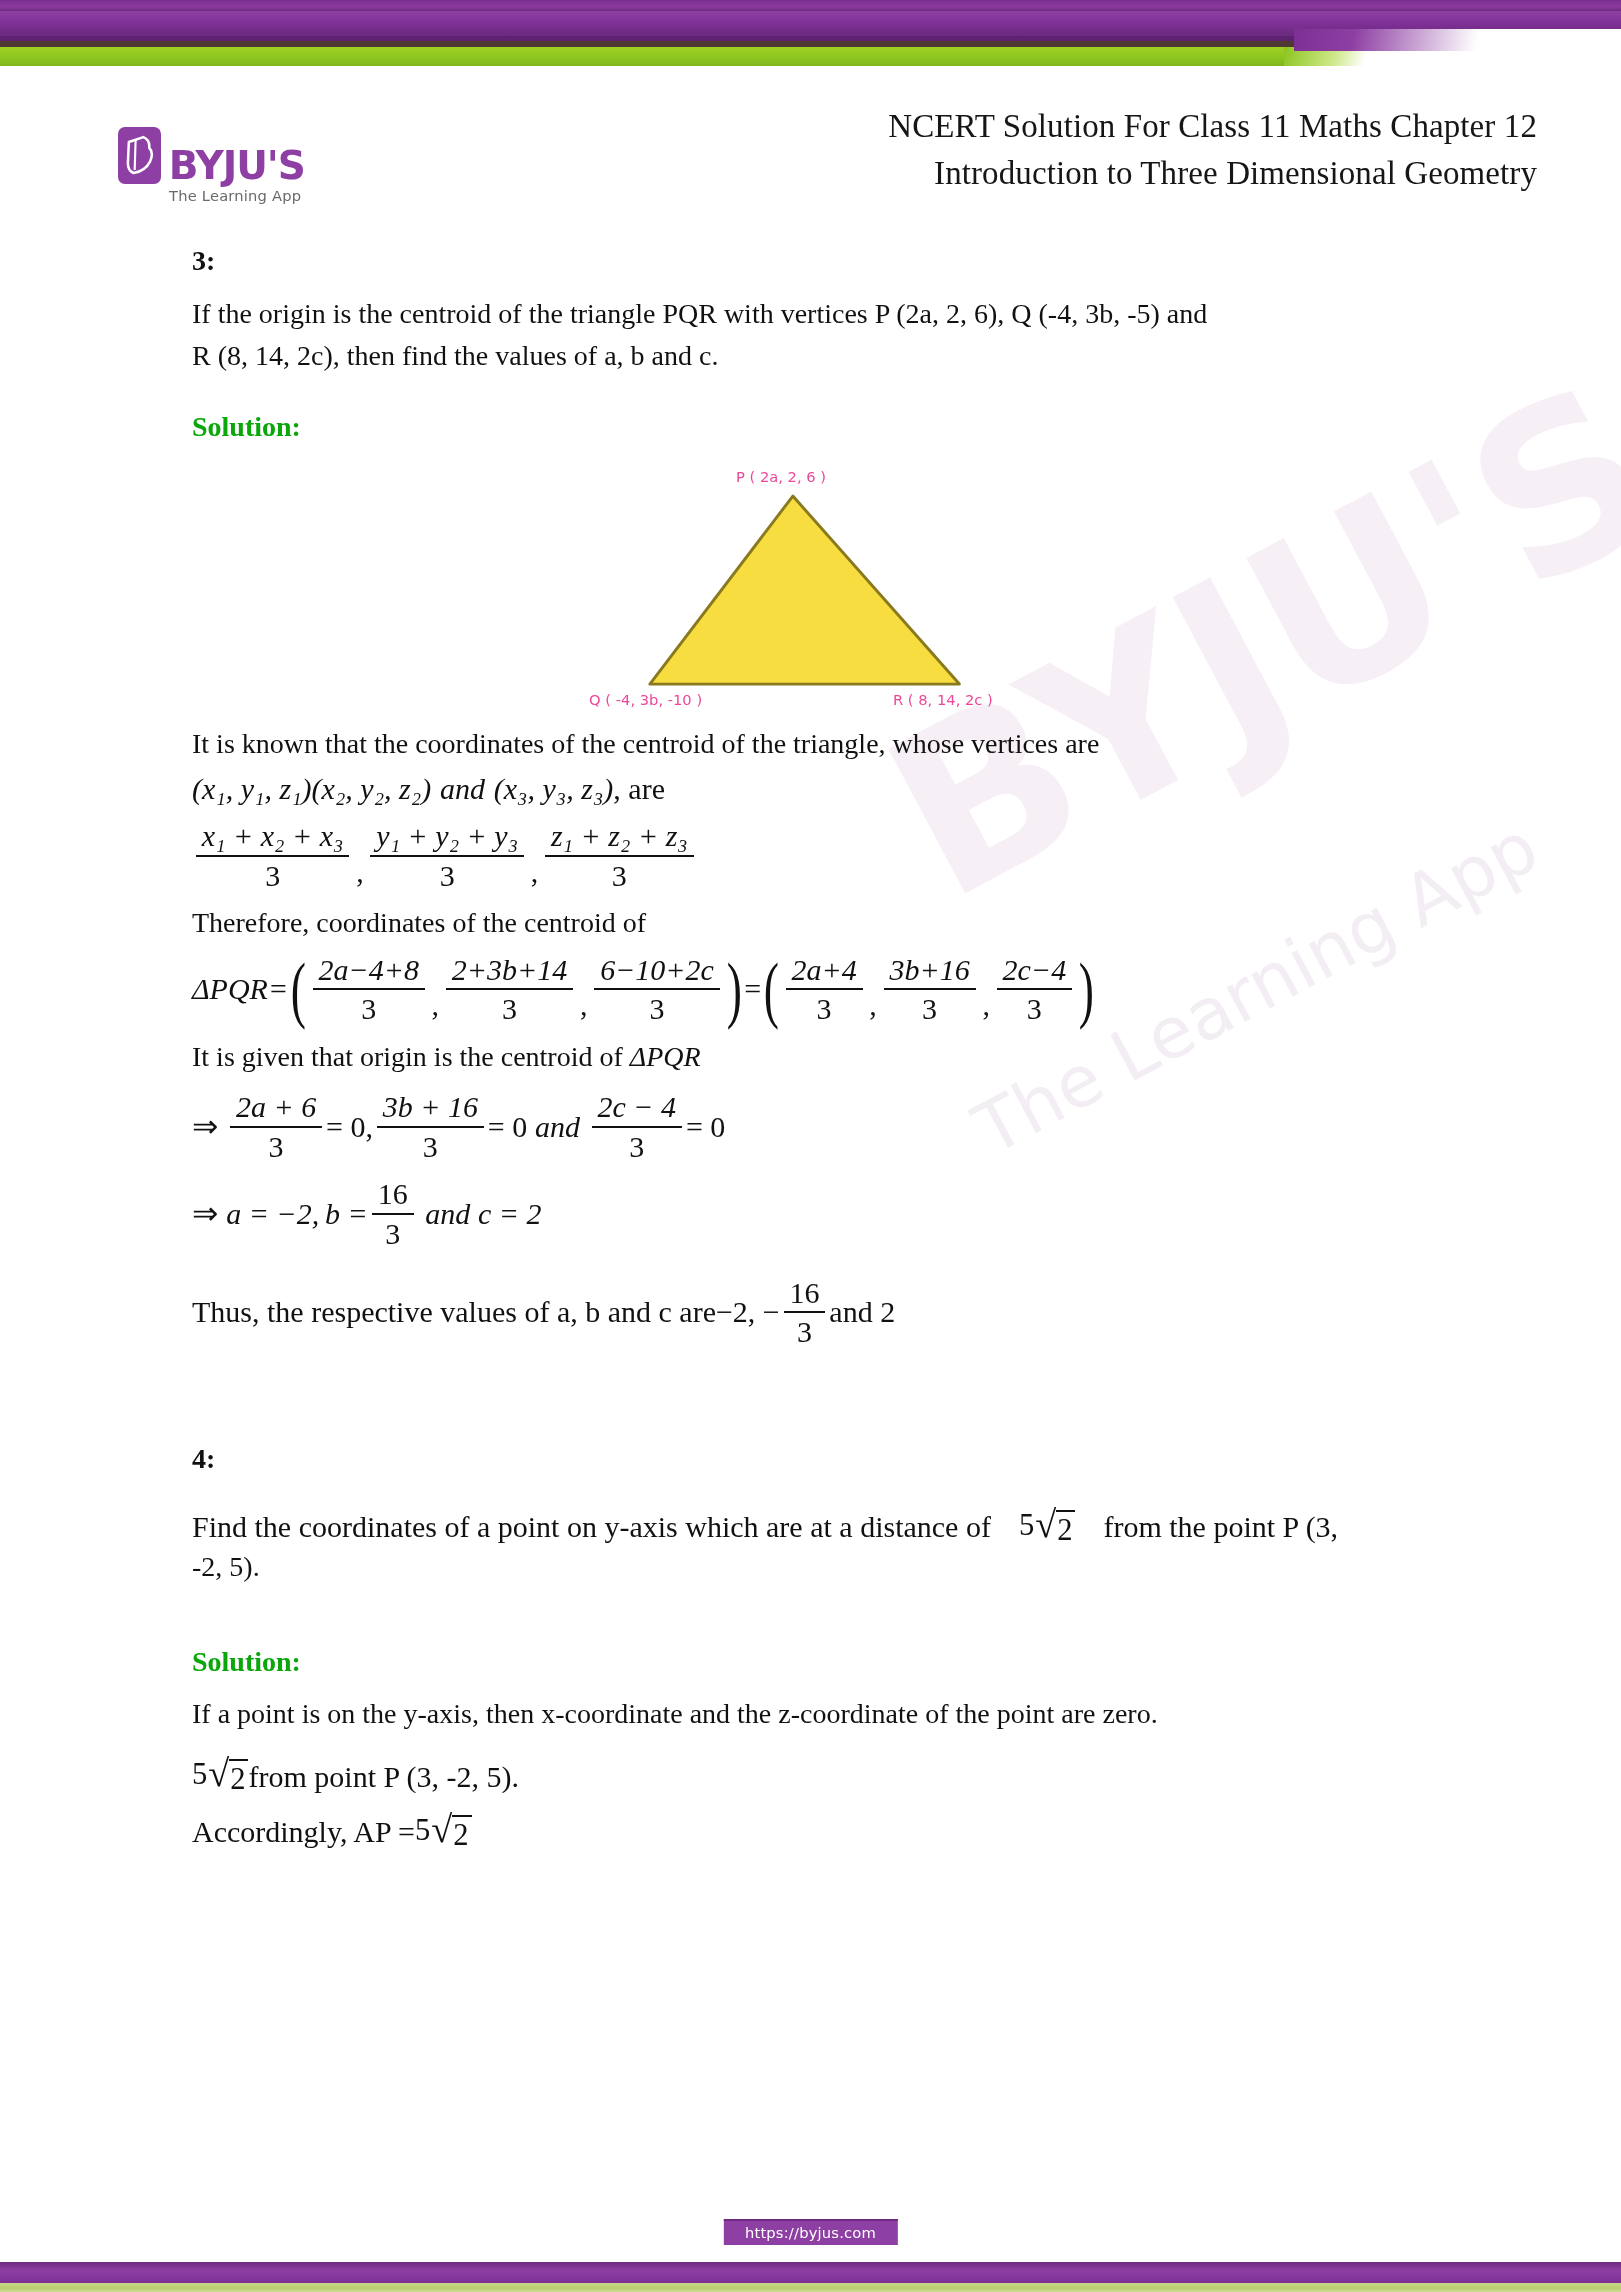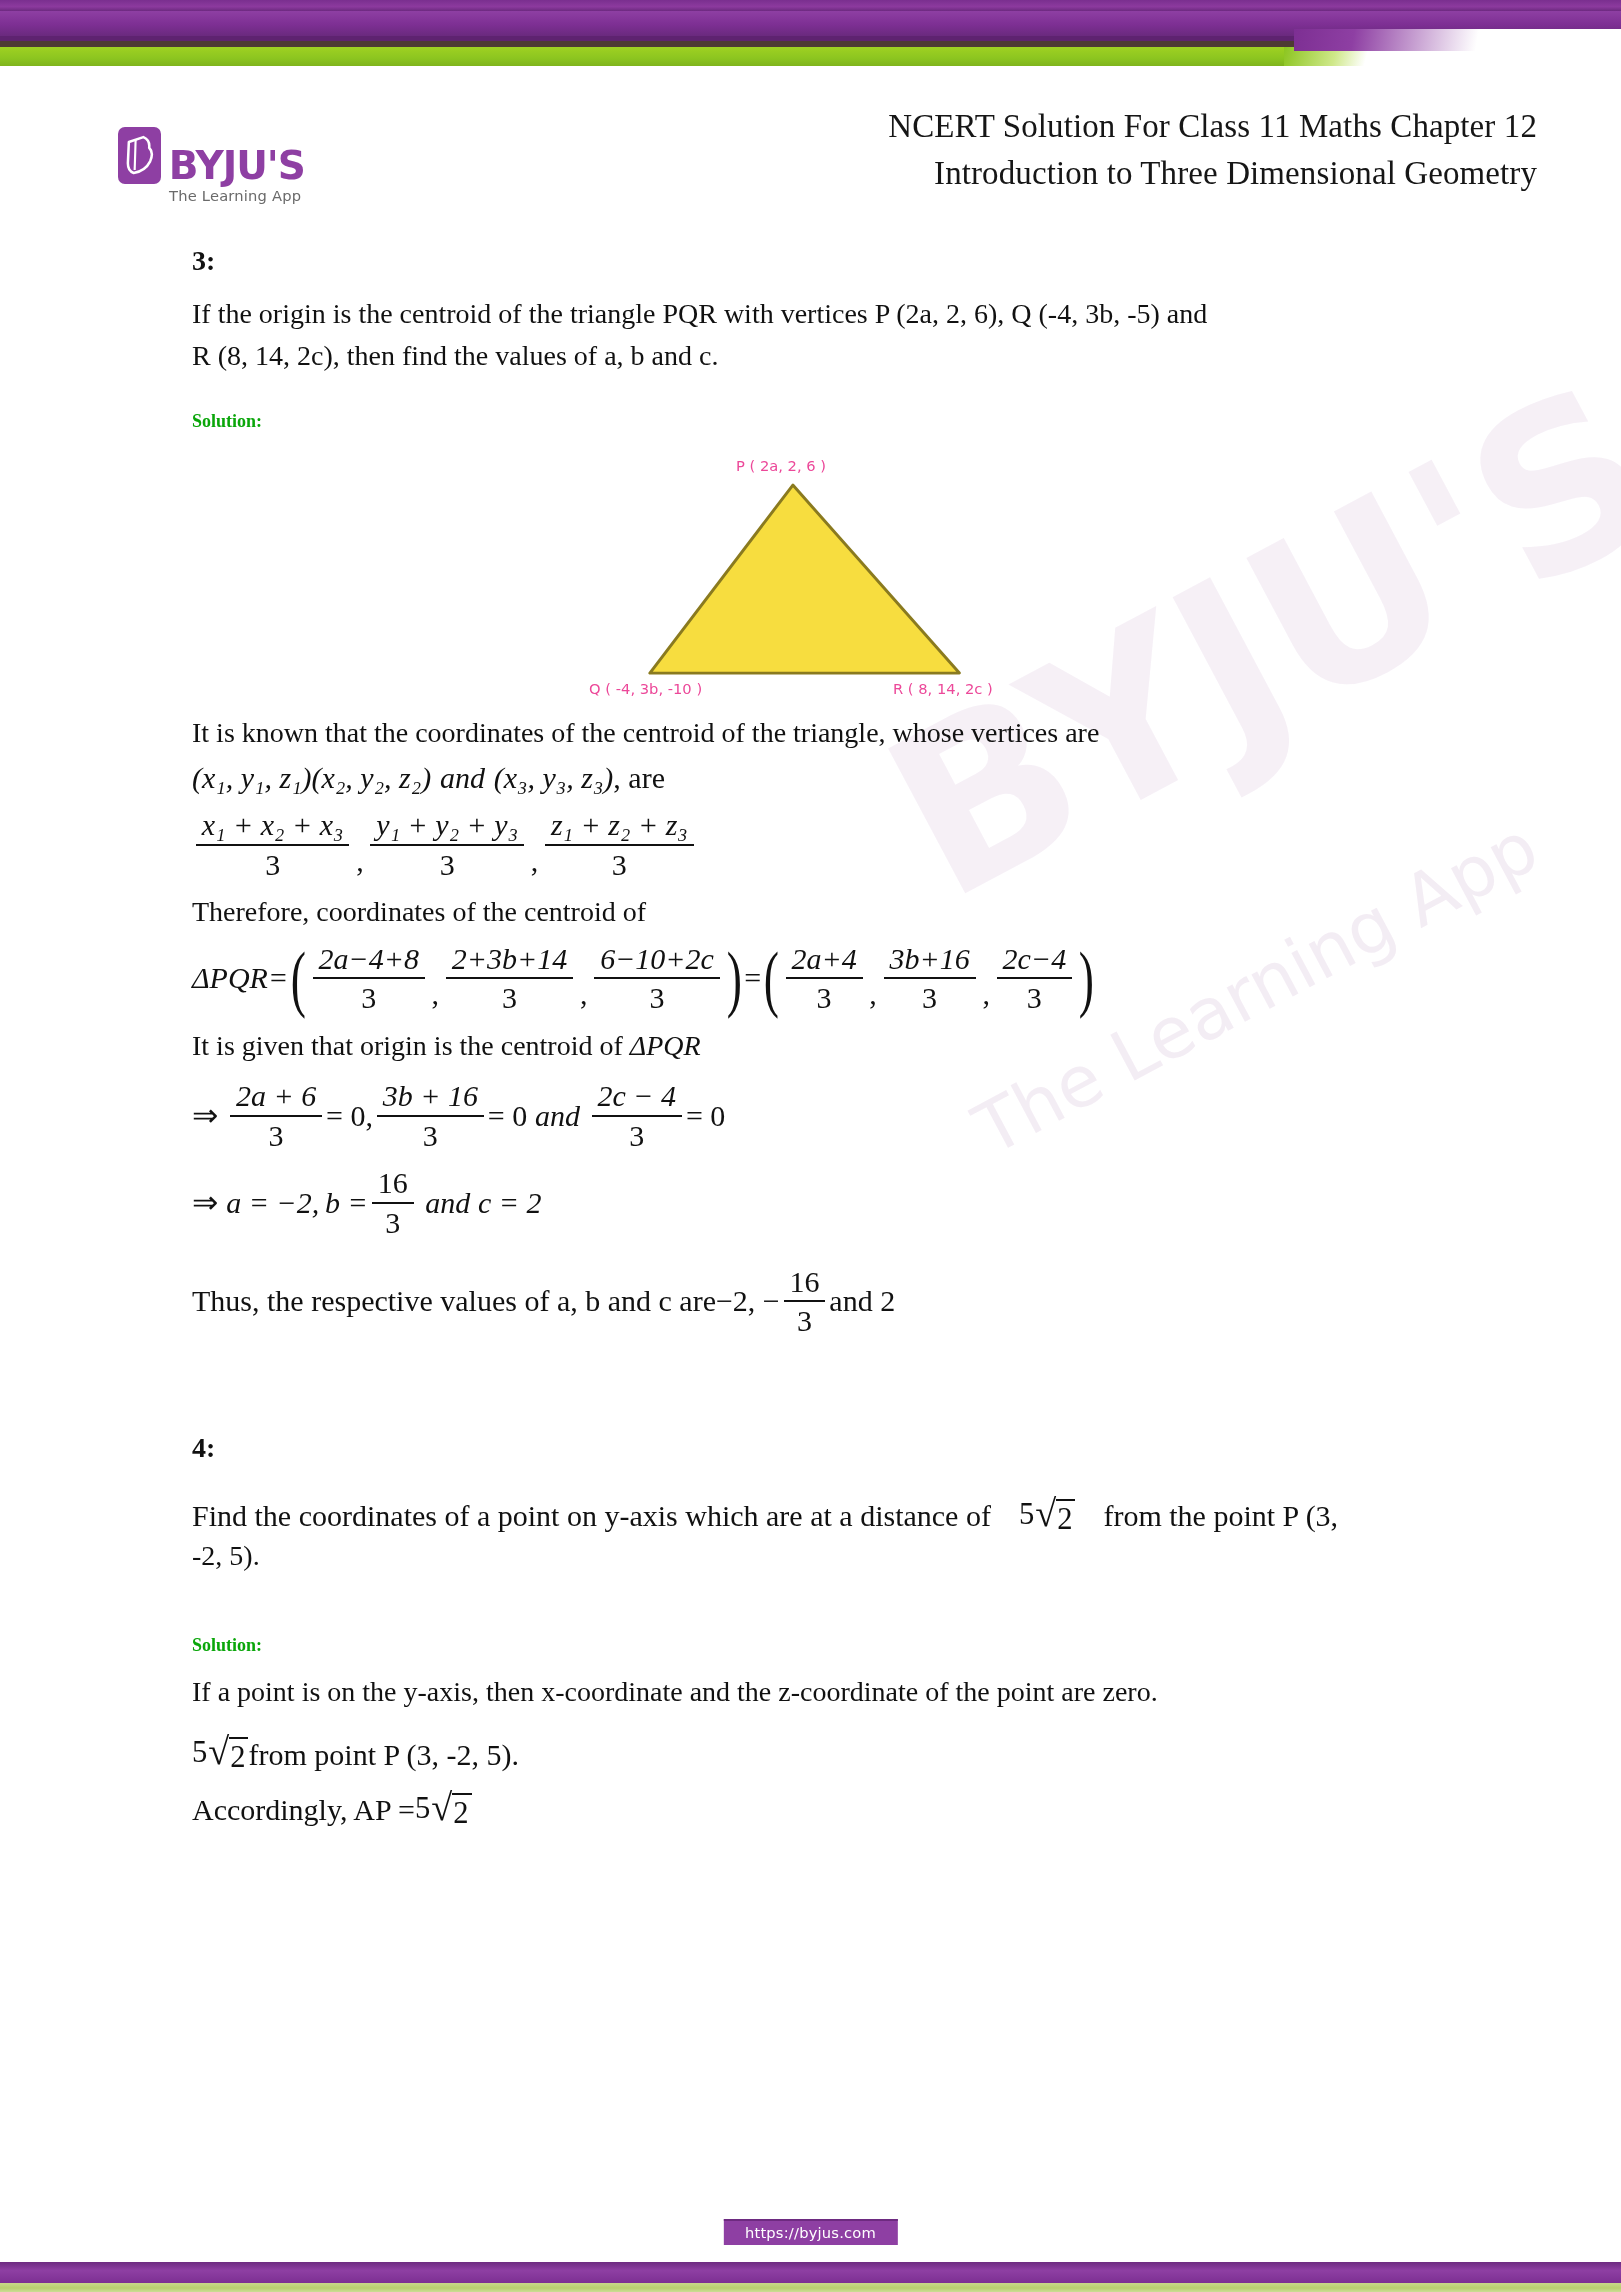--- a/index.html
+++ b/index.html
@@ -90,21 +90,21 @@
   
   .content {
     position:absolute; left:0; top:0; width:1621px; z-index:3;
     padding:0 192px 0 192px;
   }
   .qnum {
     font-weight:bold; font-size:28px; color:#111;
   }
   .para { font-size:28px; line-height:1.52; color:#111; }
   .sol-label {
-    font-weight:bold; font-size:18px; color:#0aa60a;
+    font-weight:bold; font-size:28px; color:#0aa60a;
   }
   .spacer-sm { height:15.7px; }
   .spacer-md { height:33px; }
   .spacer-lg { height:57px; }
 
   
   .figure { position:relative; width:100%; height:255px; margin-top:25.5px; }
   .fig-inner { position:relative; width:431px; margin:0 auto; height:255px; }
   .tri-label {
     position:absolute; font-family:"DejaVu Sans", sans-serif;

